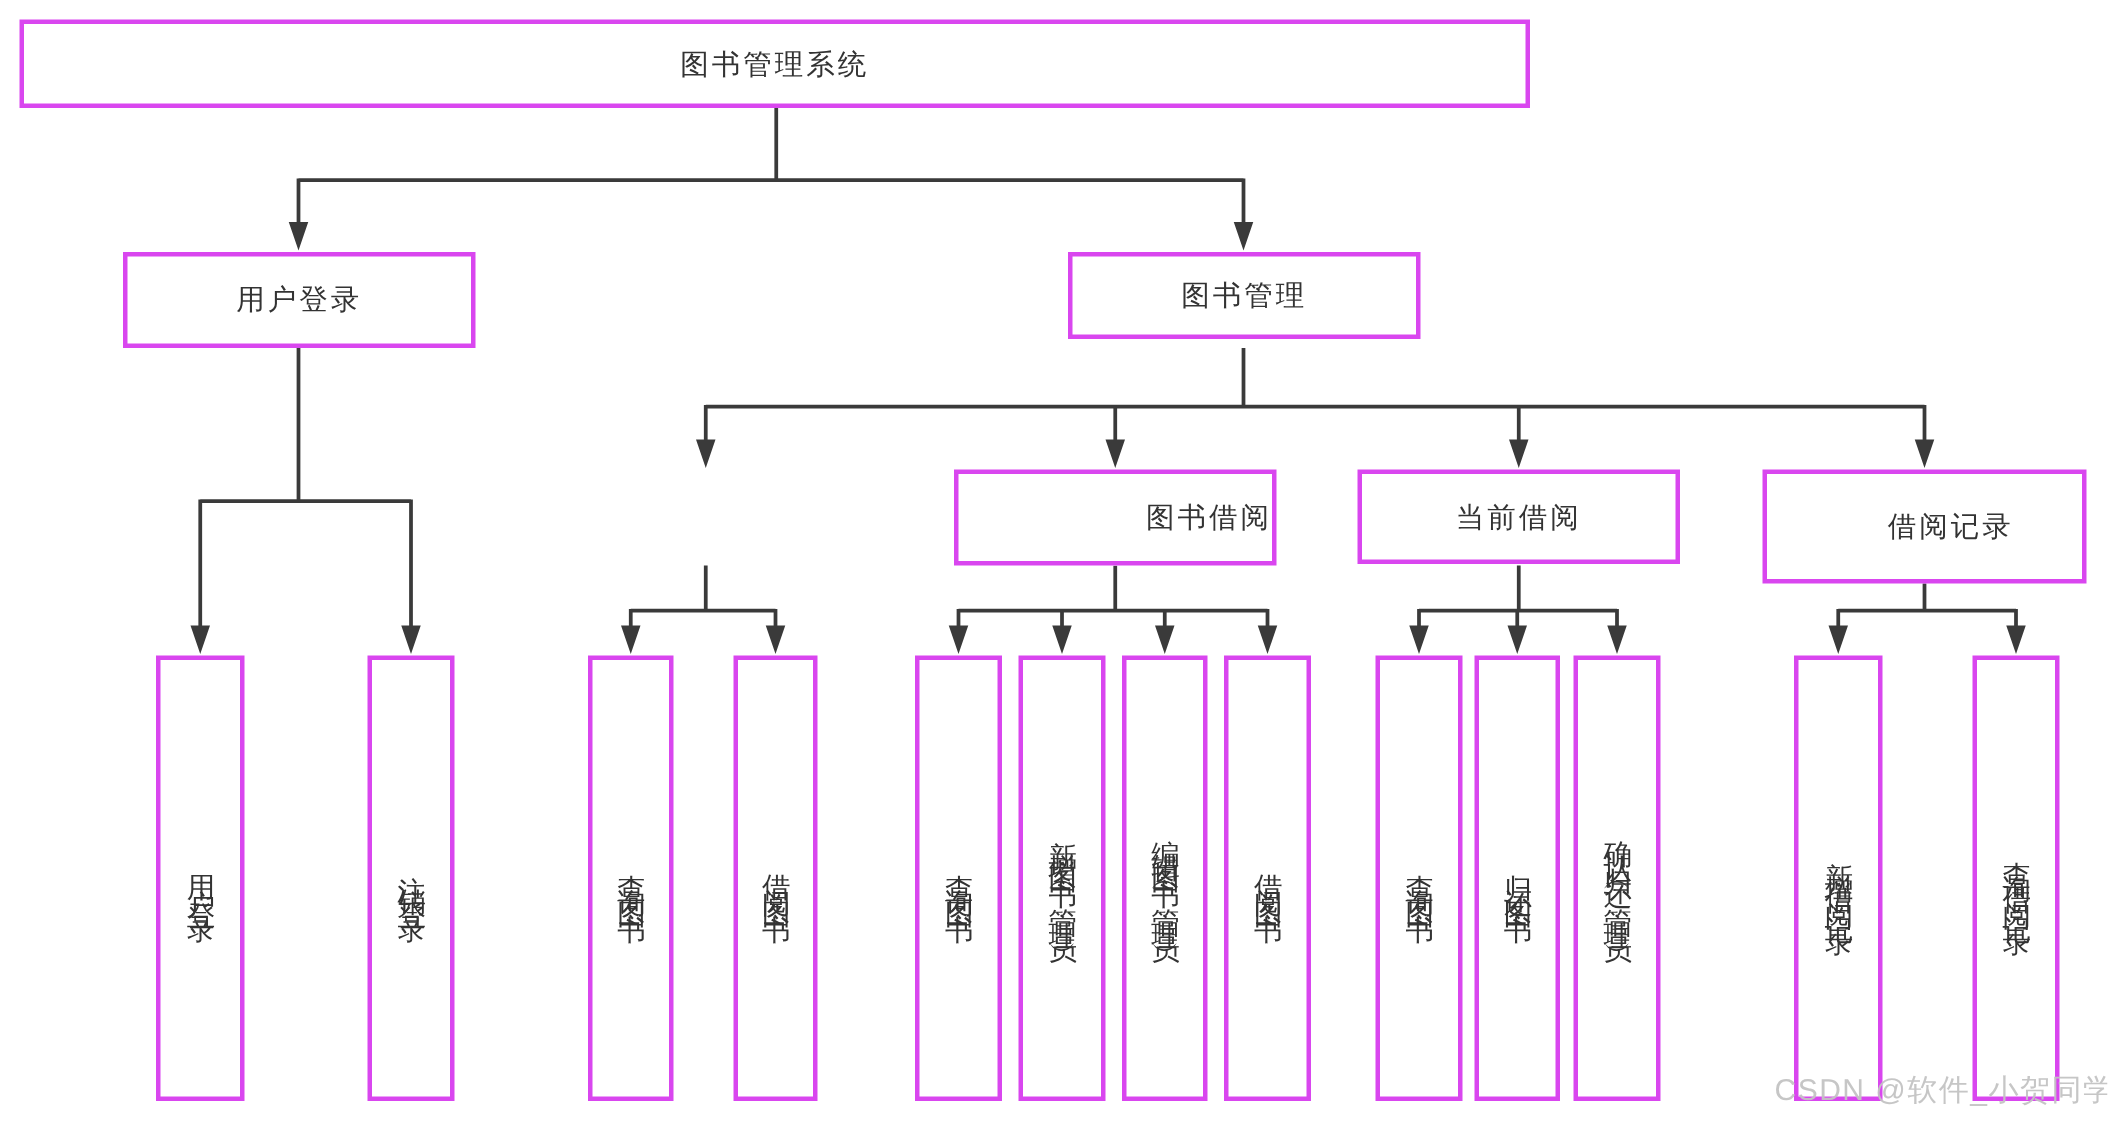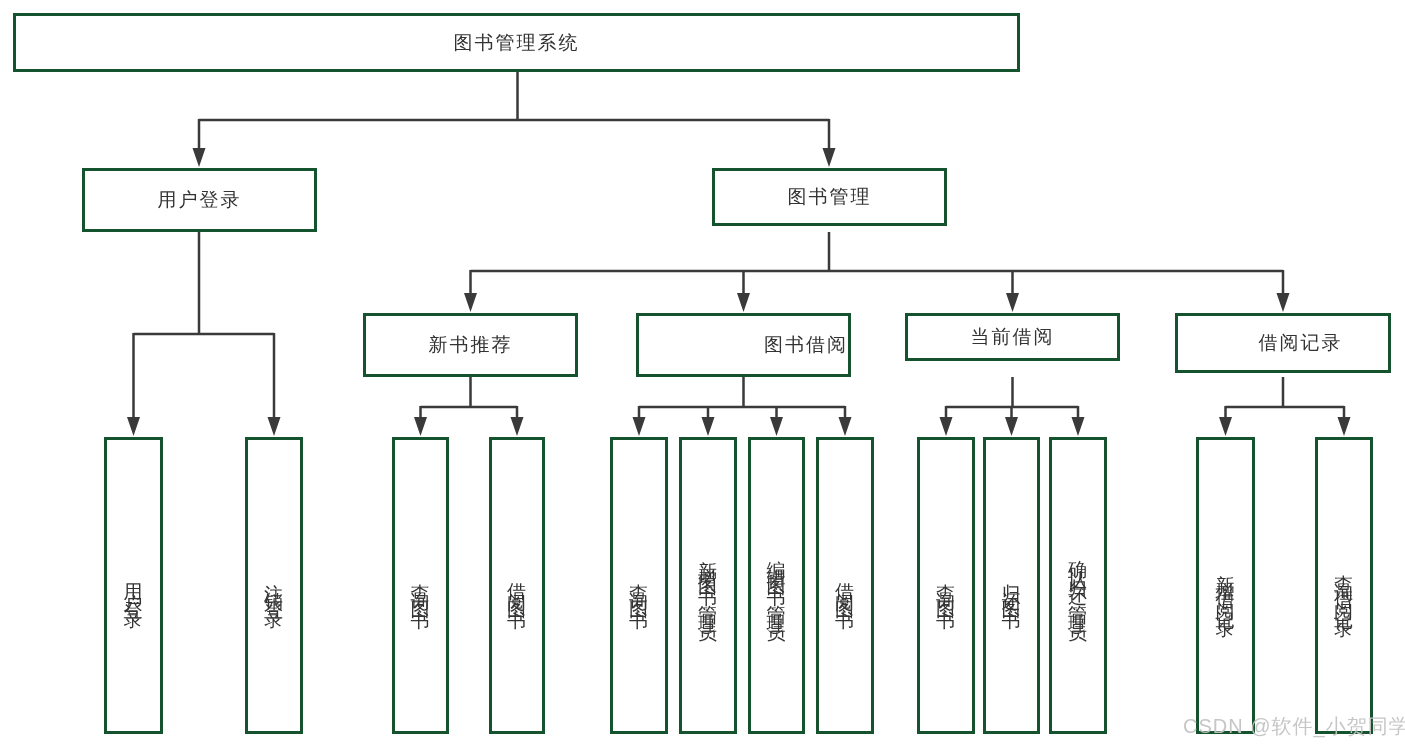--- a/index.html
+++ b/index.html
@@ -2,21 +2,21 @@
 <html><head>
 <meta charset="utf-8">
 <style>
   html,body { margin:0; padding:0; background:#fff; }
   .stage {
     position:relative; width:1405px; height:747px; background:#ffffff;
     font-family:"Liberation Sans","DejaVu Sans",sans-serif; color:#333333;
     overflow:hidden;
   }
   .box {
-    position:absolute; background:#ffffff; border:3px solid #14532d;
+    position:absolute; background:#ffffff; border:3px solid #d946ef;
     box-sizing:border-box; display:flex; align-items:center; justify-content:center;
   }
   .box .h-label { font-size:19px; letter-spacing:2px; white-space:nowrap; }
   .leaf .v-label {
     writing-mode:vertical-rl; text-orientation:mixed;
     font-size:19px; letter-spacing:9px; line-height:1; white-space:nowrap;
   }
   .connectors { position:absolute; left:0; top:0; z-index:1; }
   .box { z-index:2; }
   .watermark {
@@ -58,30 +58,27 @@
     <span class="h-label">图书管理系统</span>
   </div>
 
   <div class="box" style="left:82px; top:168px; width:235px; height:64px;">
     <span class="h-label">用户登录</span>
   </div>
   <div class="box" style="left:712px; top:168px; width:235px; height:58px;">
     <span class="h-label">图书管理</span>
   </div>
 
-  <div class="box" style="left:363px; top:313px; width:215px; height:64px;">
-    <span class="h-label">新书推荐</span>
-  </div>
   <div class="box" style="left:636px; top:313px; width:215px; height:64px;justify-content:flex-end;">
     <span class="h-label">图书借阅</span>
   </div>
-  <div class="box" style="left:905px; top:313px; width:215px; height:48px;">
+  <div class="box" style="left:905px; top:313px; width:215px; height:63px;">
     <span class="h-label">当前借阅</span>
   </div>
-  <div class="box" style="left:1175px; top:313px; width:216px; height:60px;padding-left:35px;">
+  <div class="box" style="left:1175px; top:313px; width:216px; height:76px;padding-left:35px;">
     <span class="h-label">借阅记录</span>
   </div>
 
   <div class="box leaf" style="left:104px; top:437px; width:59px; height:297px;">
     <span class="v-label">用户登录</span>
   </div>
   <div class="box leaf" style="left:245px; top:437px; width:58px; height:297px;">
     <span class="v-label">注销登录</span>
   </div>
 

